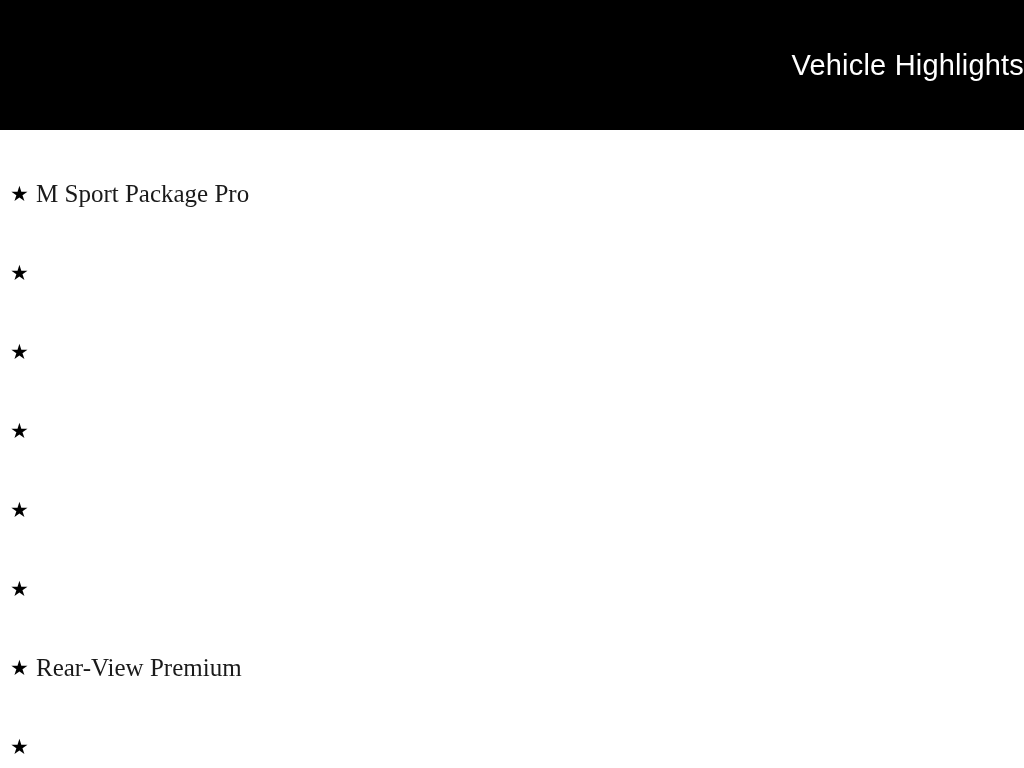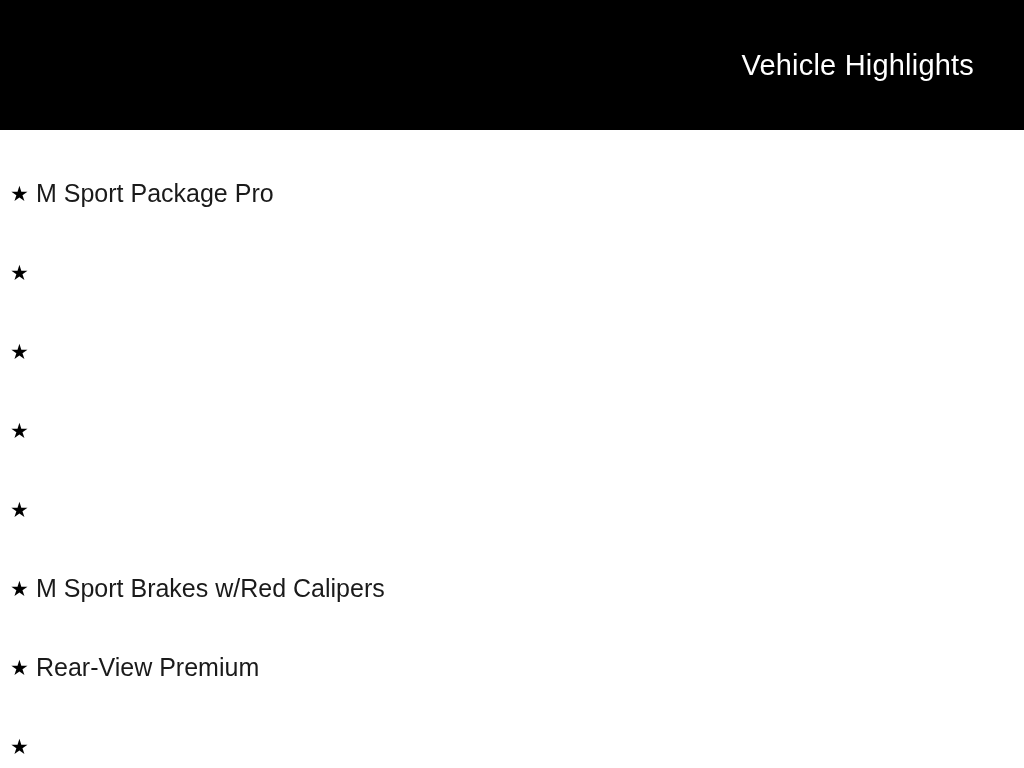--- a/index.html
+++ b/index.html
@@ -20,21 +20,20 @@
     background: #ffffff;
   }
   .header-bar {
     width: 1024px;
     height: 130px;
     background: #000000;
     display: flex;
     align-items: center;
     justify-content: flex-end;
     box-sizing: border-box;
-    padding-right: 50px;
   }
   .header-title {
     color: #ffffff;
     font-size: 29px;
     font-weight: 400;
     letter-spacing: 0.2px;
     line-height: 1;
     white-space: nowrap;
   }
   .highlights-list {
@@ -56,20 +55,21 @@
     font-size: 21px;
     line-height: 1;
     color: #000000;
     text-align: left;
   }
   .highlight-label {
     font-size: 25px;
     color: #1a1a1a;
     line-height: 1;
     white-space: nowrap;
+    font-family: Liberation Serif, serif;
   }
 </style>
 </head>
 <body>
 
 <div class="page">
 
   <div class="header-bar">
     <div class="header-title">Vehicle Highlights</div>
   </div>
@@ -86,21 +86,20 @@
       <span class="star-icon">★</span>
     </li>
     <li class="highlight-item">
       <span class="star-icon">★</span>
     </li>
     <li class="highlight-item">
       <span class="star-icon">★</span>
     </li>
     <li class="highlight-item">
       <span class="star-icon">★</span>
-      <span class="highlight-label">M Sport Brakes w/Red Calipers</span>
     </li>
     <li class="highlight-item">
       <span class="star-icon">★</span>
       <span class="highlight-label">Rear-View Premium</span>
     </li>
     <li class="highlight-item">
       <span class="star-icon">★</span>
     </li>
   </ul>
 

